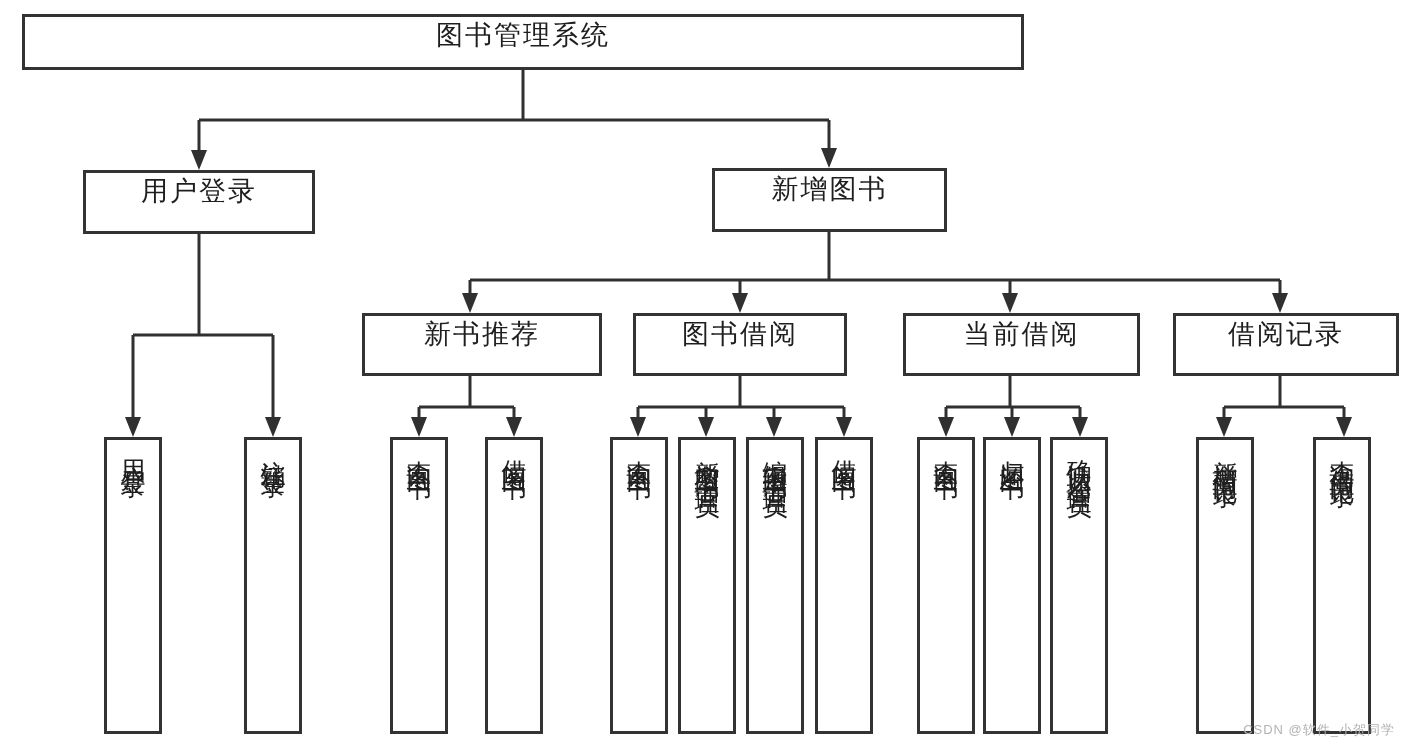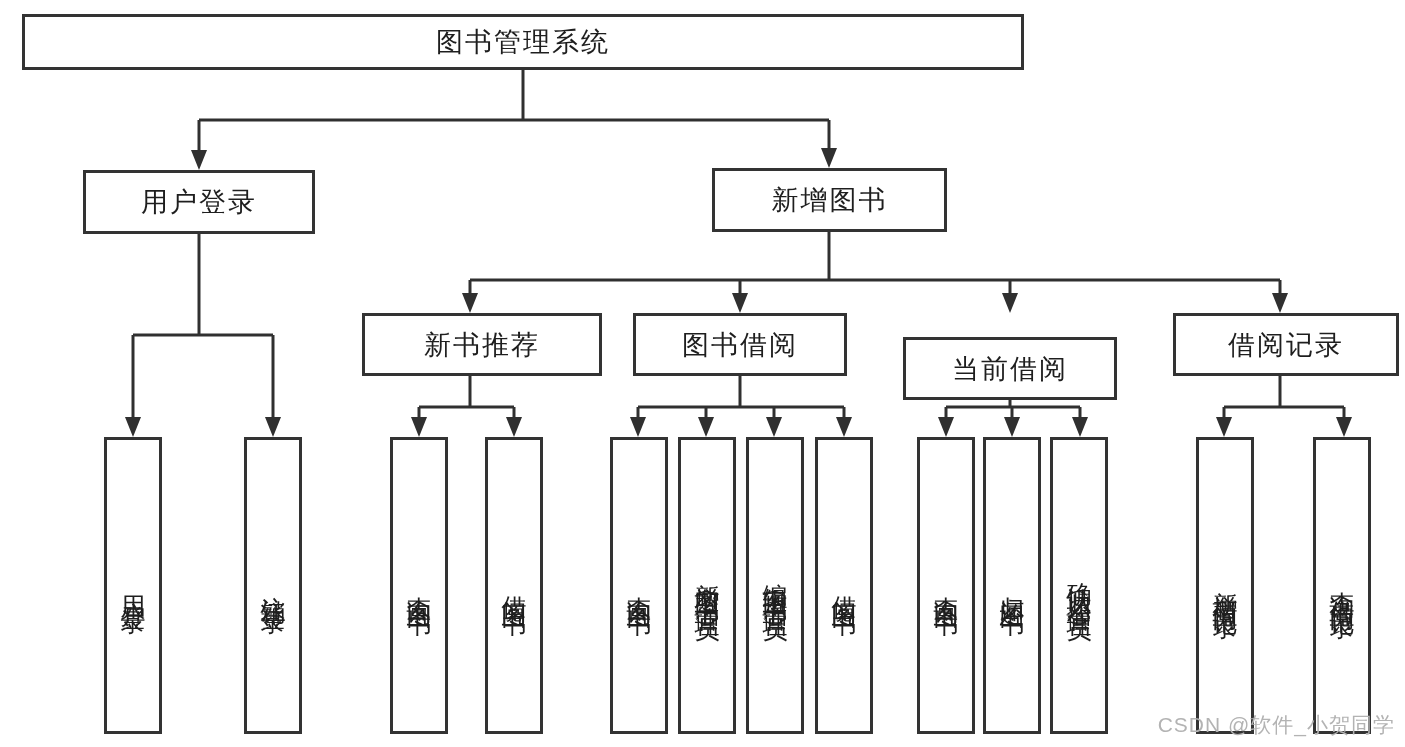--- a/index.html
+++ b/index.html
@@ -1,33 +1,33 @@
 <!DOCTYPE html>
 <html><head>
 <meta charset="utf-8">
 <style>
   html,body{margin:0;padding:0;background:#ffffff;}
   body{font-family:"Liberation Sans","DejaVu Sans",sans-serif;color:#1e1e1e;}
   .canvas{position:relative;width:1405px;height:747px;background:#ffffff;overflow:hidden;}
   svg.wires{position:absolute;left:0;top:0;width:1405px;height:747px;}
   .node{position:absolute;box-sizing:border-box;background:#ffffff;border:3px solid #333333;
-        display:flex;align-items:center;justify-content:center;}
+        display:flex;align-items:flex-start;justify-content:center;}
   .hlabel{font-size:27px;letter-spacing:2px;white-space:nowrap;}
   .leaf{width:58px;height:297px;top:437px;}
   .vtext{writing-mode:vertical-rl;text-orientation:mixed;font-size:25px;letter-spacing:5px;
          line-height:1;white-space:nowrap;}
-  .watermark{position:absolute;right:10px;bottom:8px;font-size:21px;letter-spacing:1px;
+  .watermark{position:absolute;right:10px;bottom:8px;font-size:13px;letter-spacing:1px;
              color:#b3b3b3;white-space:nowrap;pointer-events:none;}
   
   #node-root{left:22px;top:14px;width:1002px;height:56px;}
   #node-user-login{left:83px;top:170px;width:232px;height:64px;}
   #node-book-management{left:712px;top:168px;width:235px;height:64px;}
   #node-new-book-recommend{left:362px;top:313px;width:240px;height:63px;}
   #node-book-borrow{left:633px;top:313px;width:214px;height:63px;}
-  #node-current-borrow{left:903px;top:313px;width:214px;height:63px;margin-top:24px;}
+  #node-current-borrow{left:903px;top:313px;width:237px;height:63px;}
   #node-borrow-records{left:1173px;top:313px;width:226px;height:63px;}
   #leaf-user-login{left:104px;}
   #leaf-logout{left:244px;}
   #leaf-new-query-book{left:390px;}
   #leaf-new-borrow-book{left:485px;}
   #leaf-bor-query-book{left:610px;}
   #leaf-bor-add-book{left:678px;}
   #leaf-bor-edit-book{left:746px;}
   #leaf-bor-borrow-book{left:815px;}
   #leaf-cur-query-book{left:917px;}

